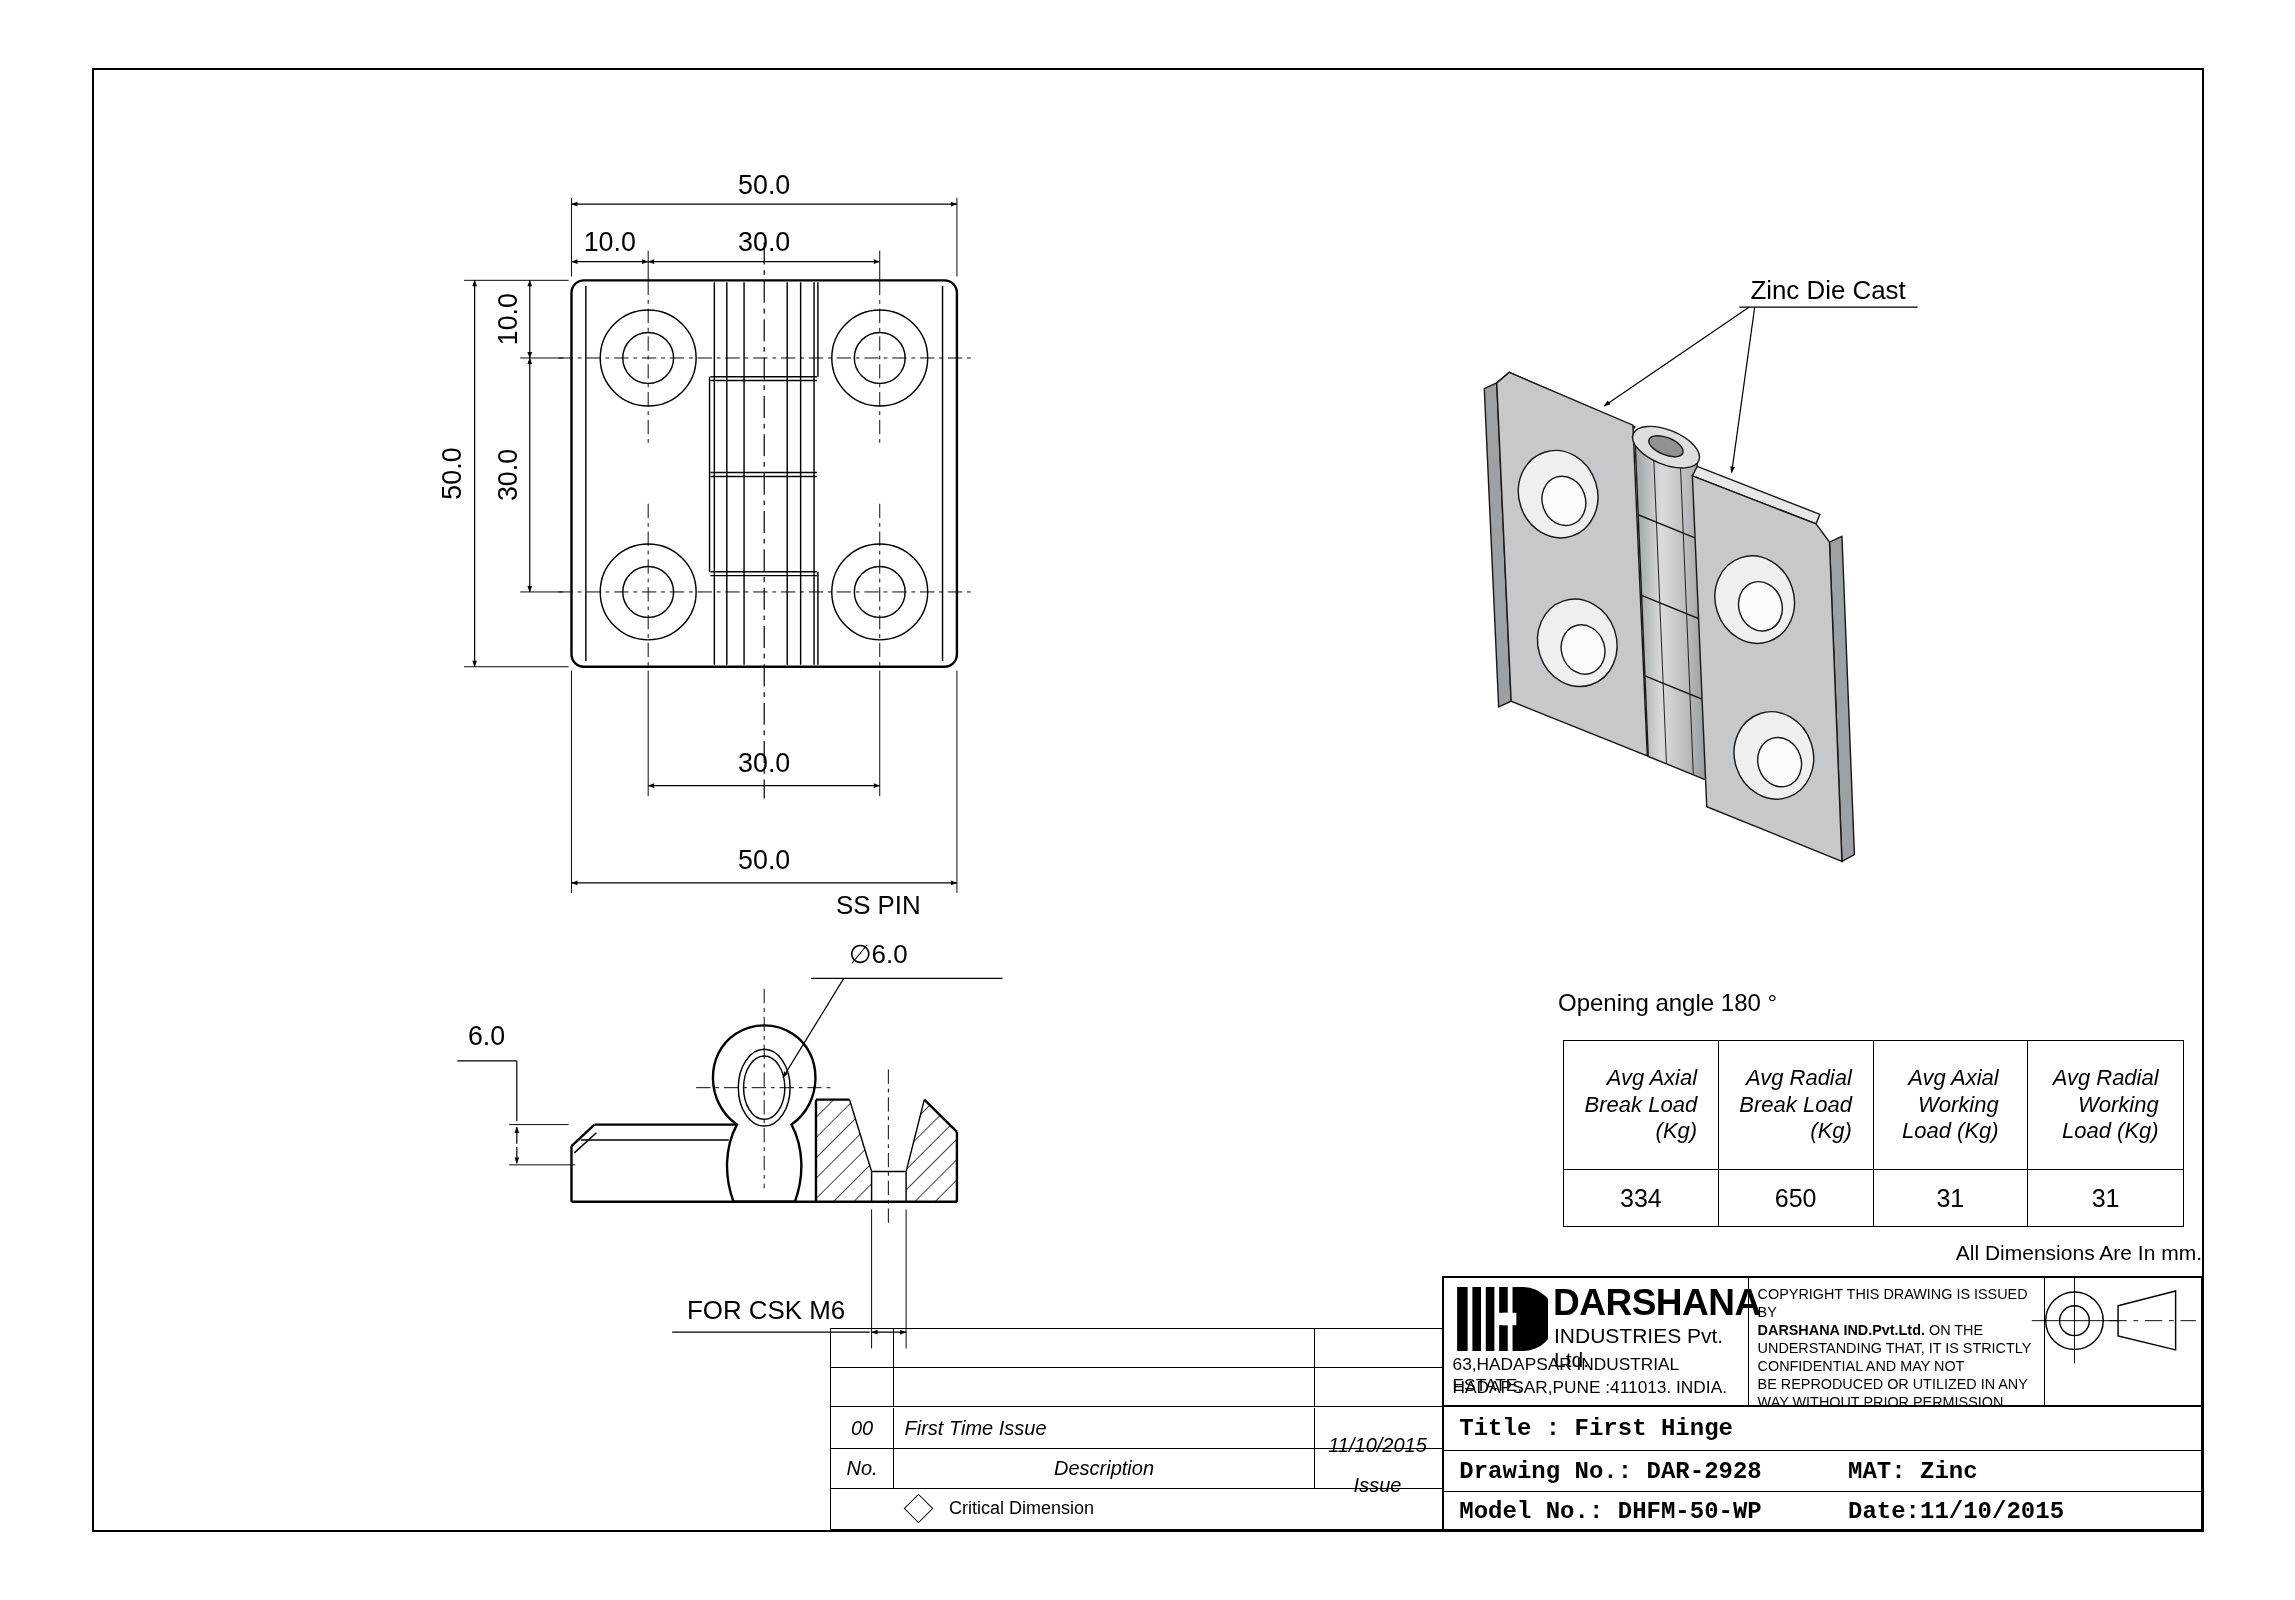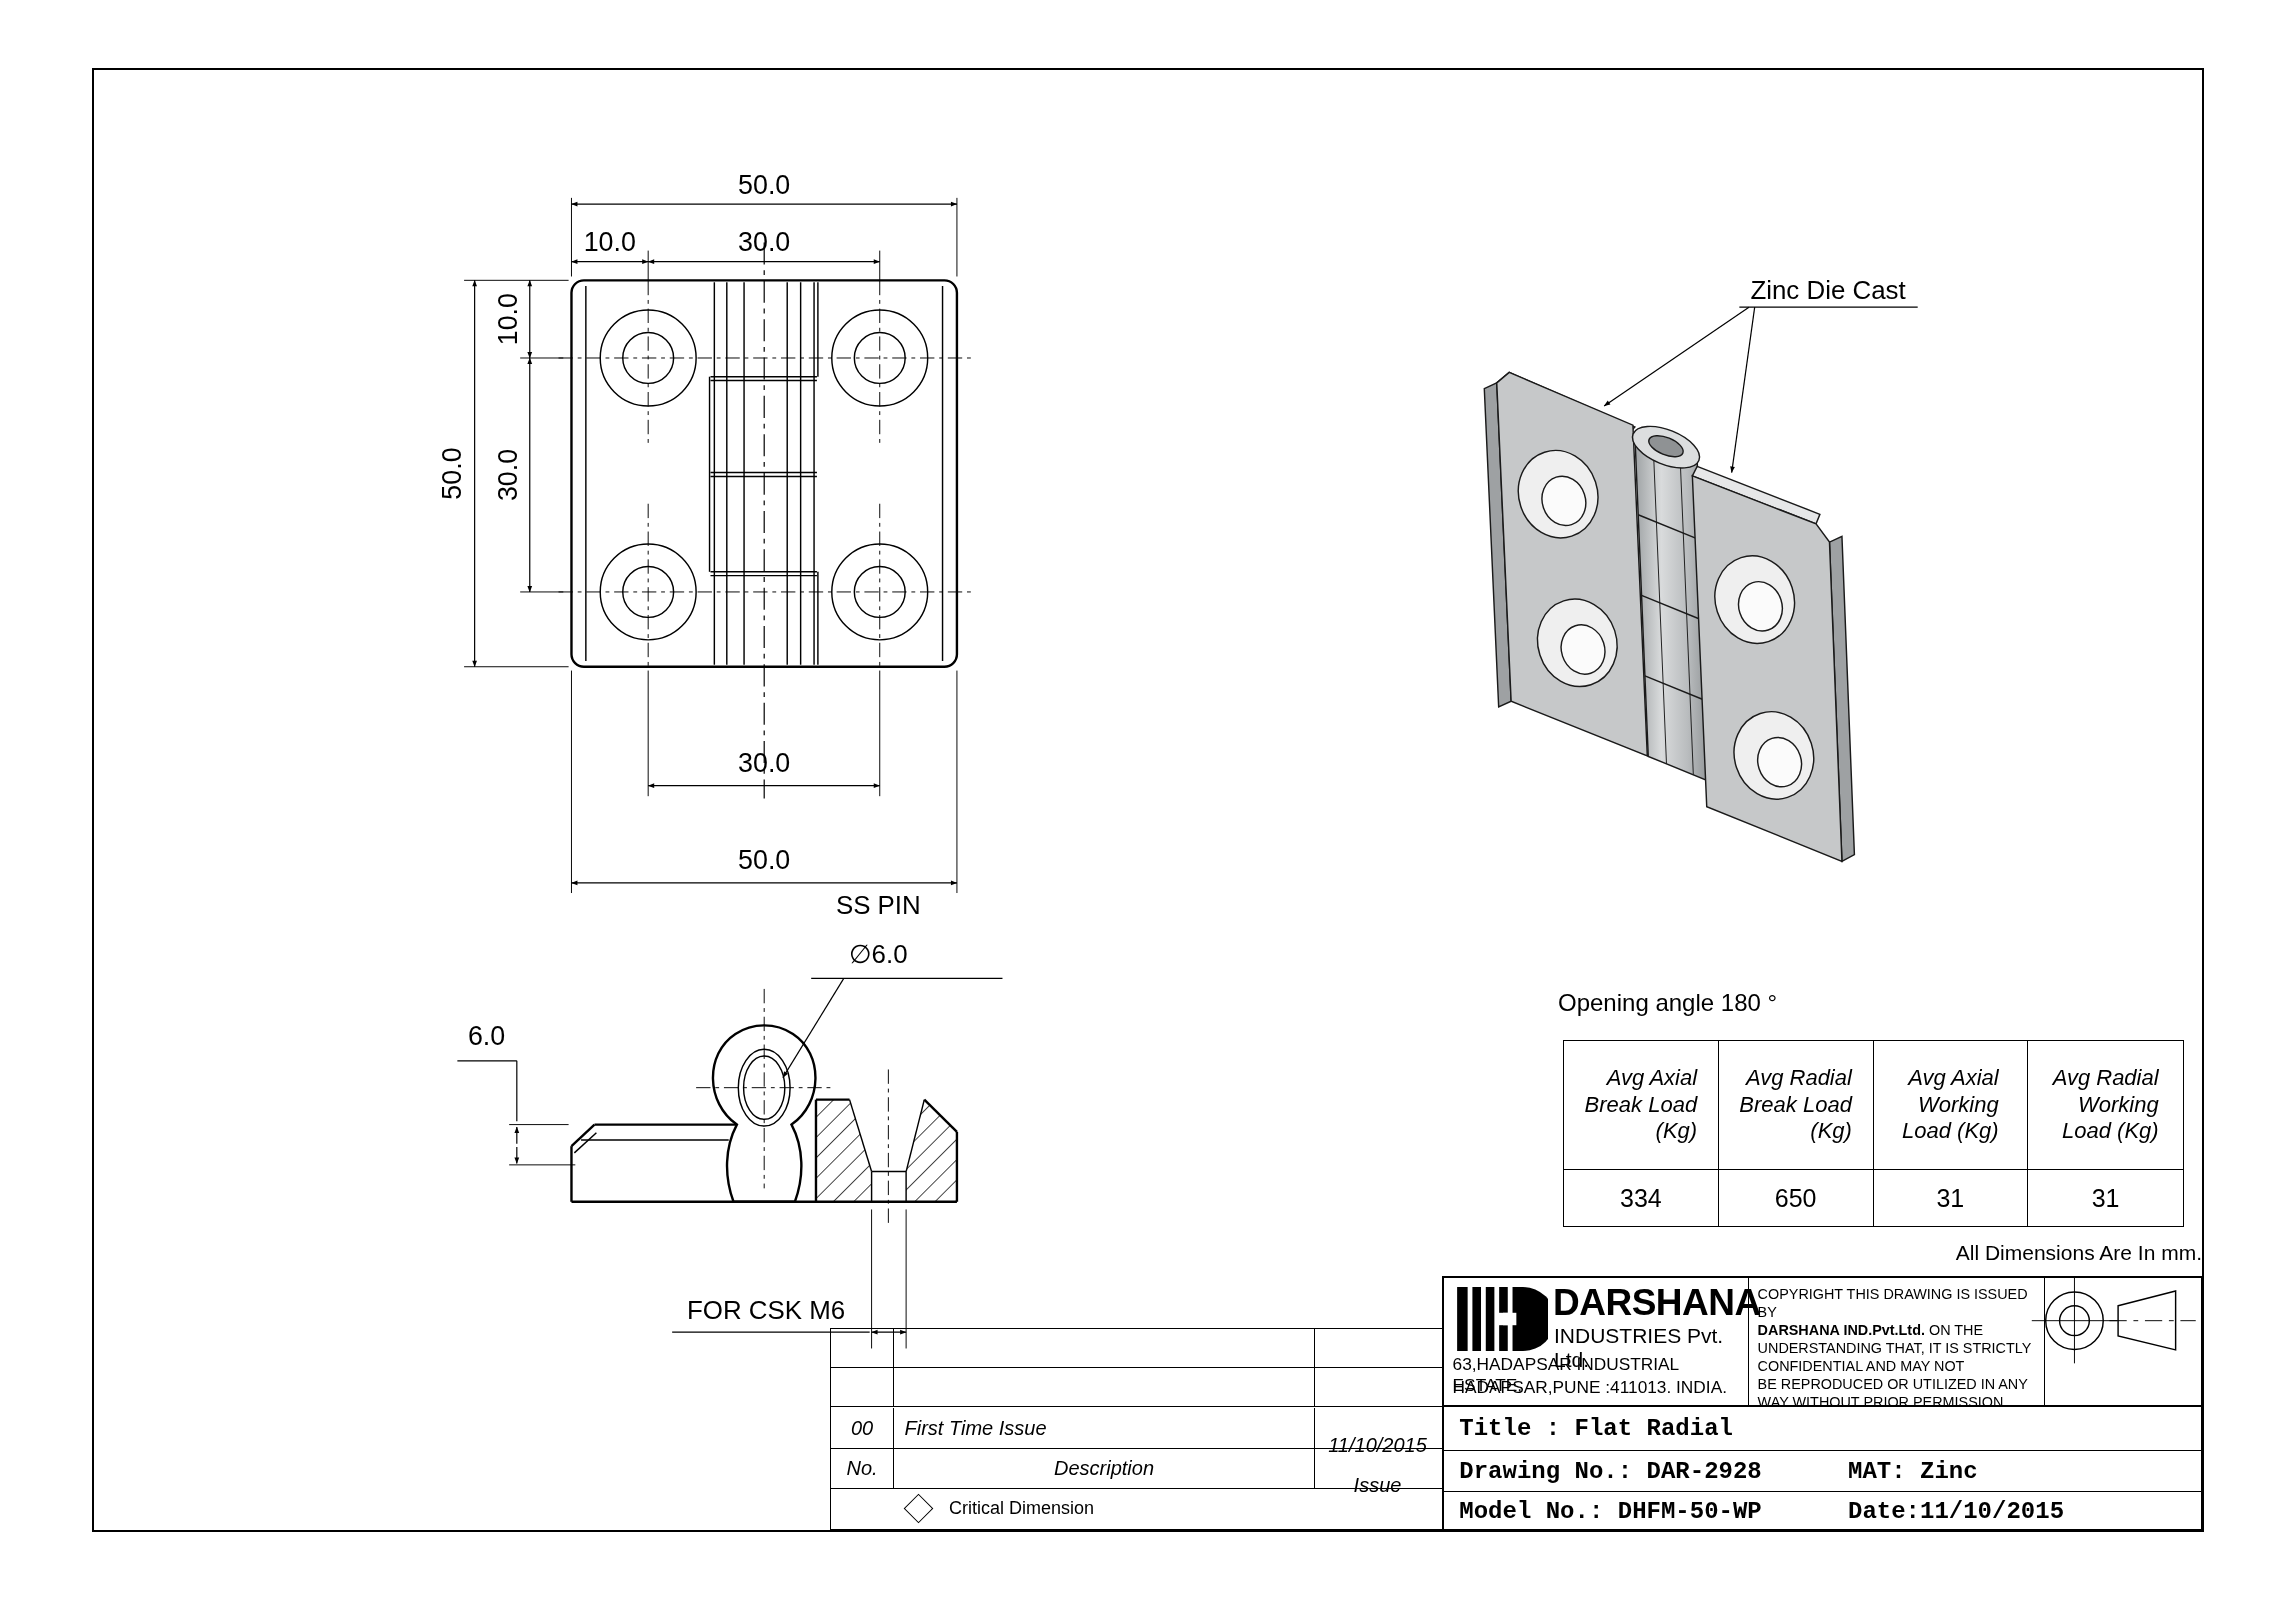--- a/index.html
+++ b/index.html
@@ -291,21 +291,21 @@
     </div>
     <div id="tb-copy-cell"><span>COPYRIGHT THIS DRAWING IS ISSUED BY</span>
 <b>DARSHANA IND.Pvt.Ltd.</b><span> ON THE
 UNDERSTANDING THAT, IT IS STRICTLY
 CONFIDENTIAL AND MAY NOT
 BE REPRODUCED OR UTILIZED IN ANY
 WAY WITHOUT PRIOR PERMISSION</span></div>
     <div id="tb-proj-cell"></div>
   </div>
   <div class="tb-text-row" id="tb-title-row">
-    <span>Title : Flat Radial</span>
+    <span>Title : First Hinge</span>
   </div>
   <div class="tb-text-row" id="tb-draw-row">
     <span>Drawing No.: DAR-2928</span>
     <span class="tb-right-field">MAT: Zinc</span>
   </div>
   <div class="tb-text-row" id="tb-model-row">
     <span>Model No.: DHFM-50-WP</span>
     <span class="tb-right-field">Date:11/10/2015</span>
   </div>
 </div>

